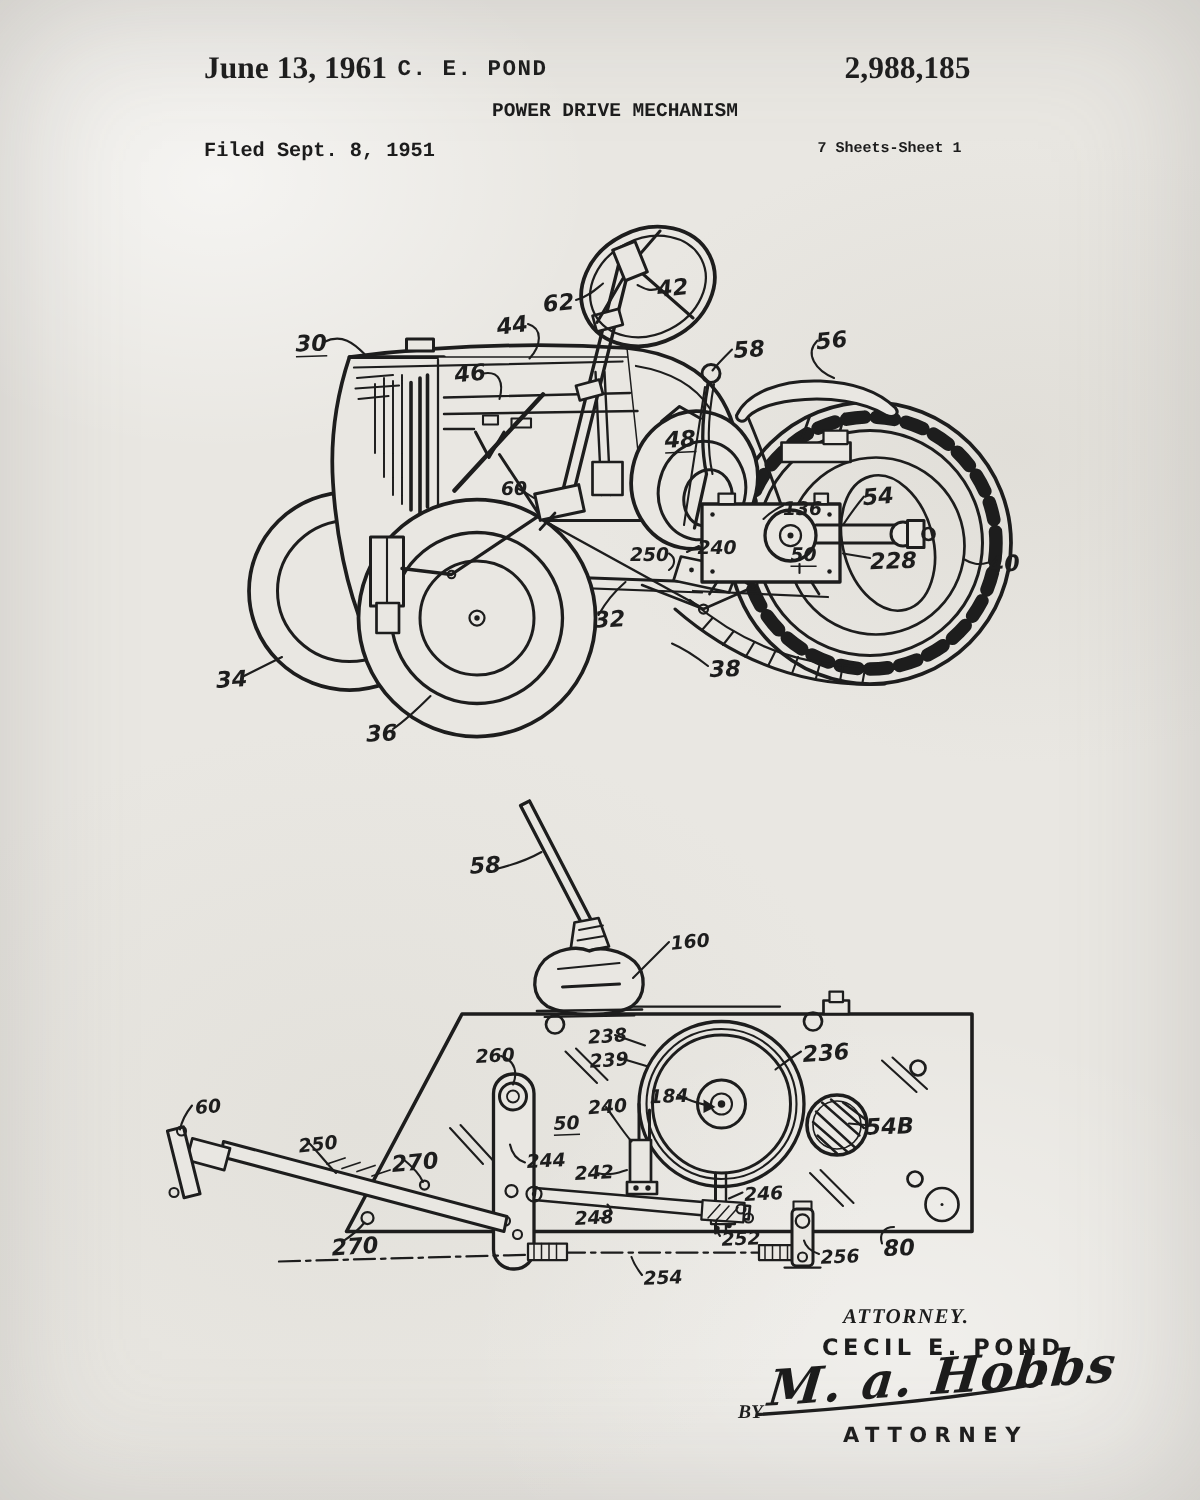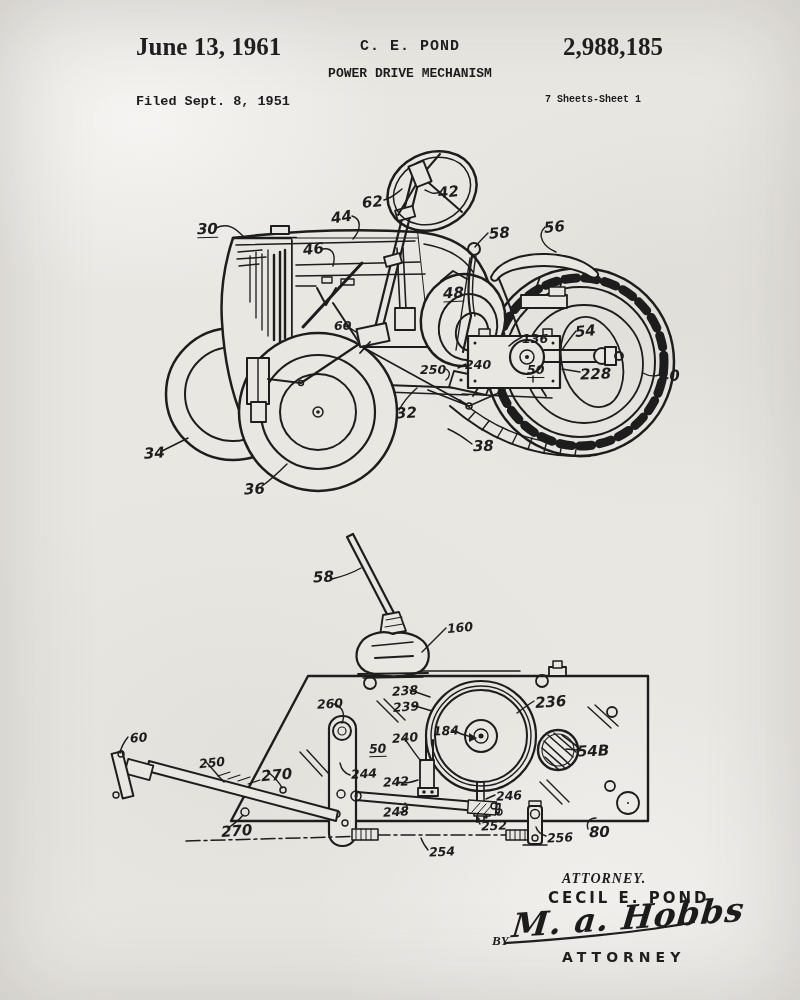--- a/index.html
+++ b/index.html
@@ -9,21 +9,21 @@
     radial-gradient(ellipse 420px 300px at 85% 30%, rgba(209,206,198,.35), rgba(209,206,198,0) 70%),
     radial-gradient(ellipse 500px 380px at 30% 75%, rgba(213,211,203,.30), rgba(213,211,203,0) 70%),
     radial-gradient(ellipse 420px 320px at 75% 90%, rgba(255,255,255,.35), rgba(255,255,255,0) 70%),
     #e9e7e2;}
   .vignette{position:absolute;inset:0;box-shadow:inset 0 0 90px rgba(120,117,110,.25);pointer-events:none;}
   svg.art{position:absolute;left:0;top:0;}
   svg.art *{stroke:#1d1d1d;fill:none;stroke-linecap:round;stroke-linejoin:round;}
   svg.art .pf{fill:#e9e7e2;}
   svg.art .ink{fill:#1d1d1d;stroke:none;}
   .txt{position:absolute;color:#1c1c1c;white-space:nowrap;}
-  .serifbold{font-family:"Liberation Serif",serif;font-weight:bold;font-size:25px;}
+  .serifbold{font-family:"Liberation Serif",serif;font-weight:bold;font-size:21px;}
   .typew{font-family:"Liberation Mono",monospace;font-weight:bold;}
   .co{position:absolute;font-family:"DejaVu Sans",sans-serif;font-style:italic;font-weight:600;
       font-size:15px;color:#1d1d1d;white-space:nowrap;}
   .co.sm{font-size:12.5px;}
   .co.u{text-decoration:underline;text-underline-offset:3px;}
   .figlabel{position:absolute;font-family:"DejaVu Sans",sans-serif;font-weight:bold;font-size:24px;
       letter-spacing:6px;color:#1a1a1a;}
   .inv-head{font-family:"Liberation Serif",serif;font-style:italic;font-weight:bold;font-size:14px;letter-spacing:1px;}
   .inv-name{font-family:"DejaVu Sans",sans-serif;font-weight:bold;font-size:15px;letter-spacing:3px;}
   .inv-by{font-family:"Liberation Serif",serif;font-style:italic;font-weight:bold;font-size:13px;margin-top:24px;}
@@ -280,21 +280,21 @@
       <path d="M 206,762 C 212,768 218,776 224,782"></path>
       <path d="M 128,737 C 124,742 121,748 120,753"></path>
       <path d="M 588,829 C 586,823 589,818 596,818"></path>
       <polygon class="ink" points="477,738 469,733 469,742"></polygon>
     </g>
 
     <path d="M 505,943 C 555,940 645,932 694,922" stroke-width="2.2"></path>
   </svg>
 
   <div class="txt serifbold" style="left:136px;top:33px;">June 13, 1961</div>
-  <div class="txt typew" style="left:265px;top:38px;width:290px;text-align:center;font-size:15px;letter-spacing:1px;">C. E. POND</div>
+  <div class="txt typew" style="left:265px;top:38px;width:290px;text-align:left;font-size:15px;letter-spacing:1px;">C. E. POND</div>
   <div class="txt typew" style="left:265px;top:66px;width:290px;text-align:center;font-size:13px;">POWER DRIVE MECHANISM</div>
   <div class="txt serifbold" style="left:563px;top:33px;">2,988,185</div>
   <div class="txt typew" style="left:136px;top:94px;font-size:13.5px;">Filed Sept. 8, 1951</div>
   <div class="txt typew" style="left:545px;top:94px;font-size:10px;">7 Sheets-Sheet 1</div>
 
 
   <div class="co u" style="left:197px;top:220px;transform:rotate(-2deg)">30</div>
   <div class="co" style="left:331px;top:208px;transform:rotate(-8deg)">44</div>
   <div class="co" style="left:362px;top:193px;transform:rotate(-6deg)">62</div>
   <div class="co" style="left:438px;top:183px;transform:rotate(-6deg)">42</div>

